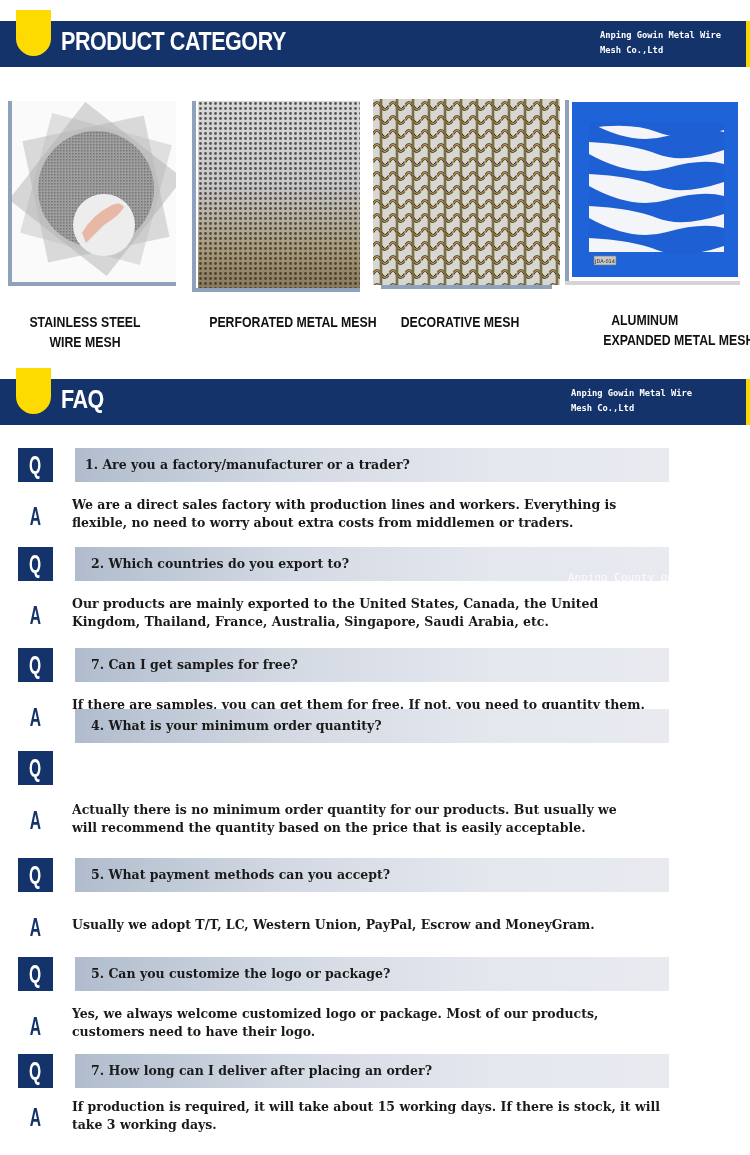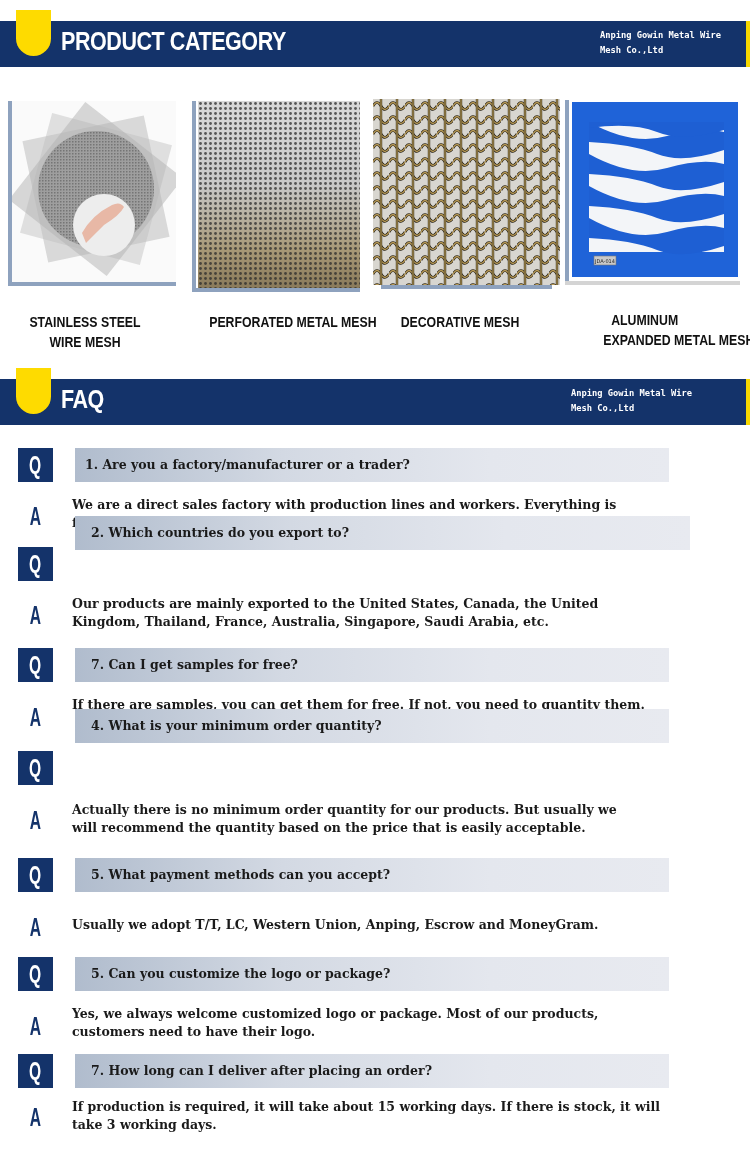--- a/index.html
+++ b/index.html
@@ -142,21 +142,21 @@
 </div>
 
 <div class="qbox" style="top:448px;"><span>Q</span></div>
 <div class="qbar" style="top:448px;">
     <div class="qtext" style="left:10px;">1. Are you a factory/manufacturer or a trader?</div>
   </div>
 <div class="alabel" style="top:501px;"><span>A</span></div>
 <div class="atext" style="top:496px; width:590px;">We are a direct sales factory with production lines and workers. Everything is flexible, no need to worry about extra costs from middlemen or traders.</div>
 
 <div class="qbox" style="top:547px;"><span>Q</span></div>
-<div class="qbar" style="top:516px;padding-left:21px;">
+<div class="qbar" style="top:547px;">
     <div class="qtext">2. Which countries do you export to?</div>
   </div>
 <div class="watermark">Anping County gow</div>
 <div class="alabel" style="top:600px;"><span>A</span></div>
 <div class="atext" style="top:595px; width:560px;">Our products are mainly exported to the United States, Canada, the United Kingdom, Thailand, France, Australia, Singapore, Saudi Arabia, etc.</div>
 
 <div class="qbox" style="top:648px;"><span>Q</span></div>
 <div class="qbar" style="top:648px;">
     <div class="qtext">7. Can I get samples for free?</div>
   </div>
@@ -168,21 +168,21 @@
     <div class="qtext">4. What is your minimum order quantity?</div>
   </div>
 <div class="alabel" style="top:805px;"><span>A</span></div>
 <div class="atext" style="top:801px; width:560px;">Actually there is no minimum order quantity for our products. But usually we will recommend the quantity based on the price that is easily acceptable.</div>
 
 <div class="qbox" style="top:858px;"><span>Q</span></div>
 <div class="qbar" style="top:858px;">
     <div class="qtext">5. What payment methods can you accept?</div>
   </div>
 <div class="alabel" style="top:912px;"><span>A</span></div>
-<div class="atext" style="top:916px;">Usually we adopt T/T, LC, Western Union, Anping, Escrow and MoneyGram.</div>
+<div class="atext" style="top:916px;">Usually we adopt T/T, LC, Western Union, PayPal, Escrow and MoneyGram.</div>
 
 <div class="qbox" style="top:957px;"><span>Q</span></div>
 <div class="qbar" style="top:957px;">
     <div class="qtext">5. Can you customize the logo or package?</div>
   </div>
 <div class="alabel" style="top:1011px;"><span>A</span></div>
 <div class="atext" style="top:1005px; width:592px;">Yes, we always welcome customized logo or package. Most of our products, customers need to have their logo.</div>
 
 <div class="qbox" style="top:1054px;"><span>Q</span></div>
 <div class="qbar" style="top:1054px;">

